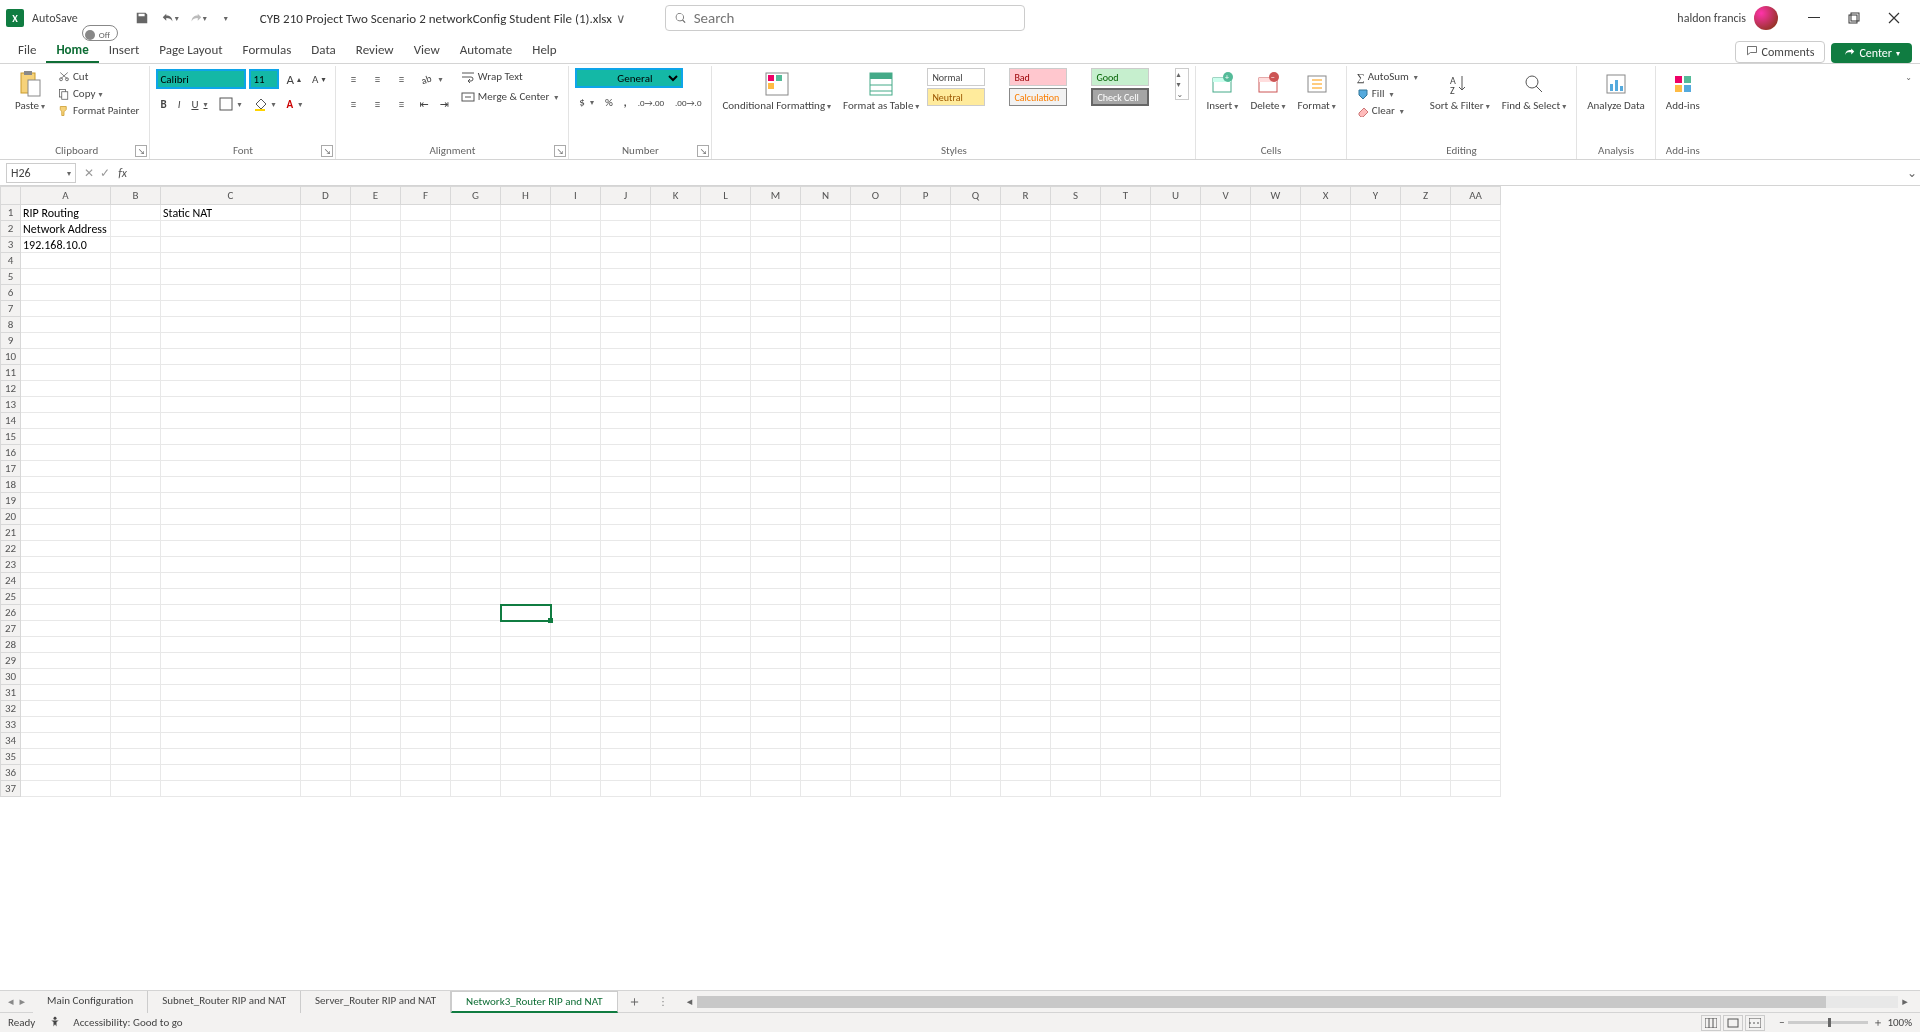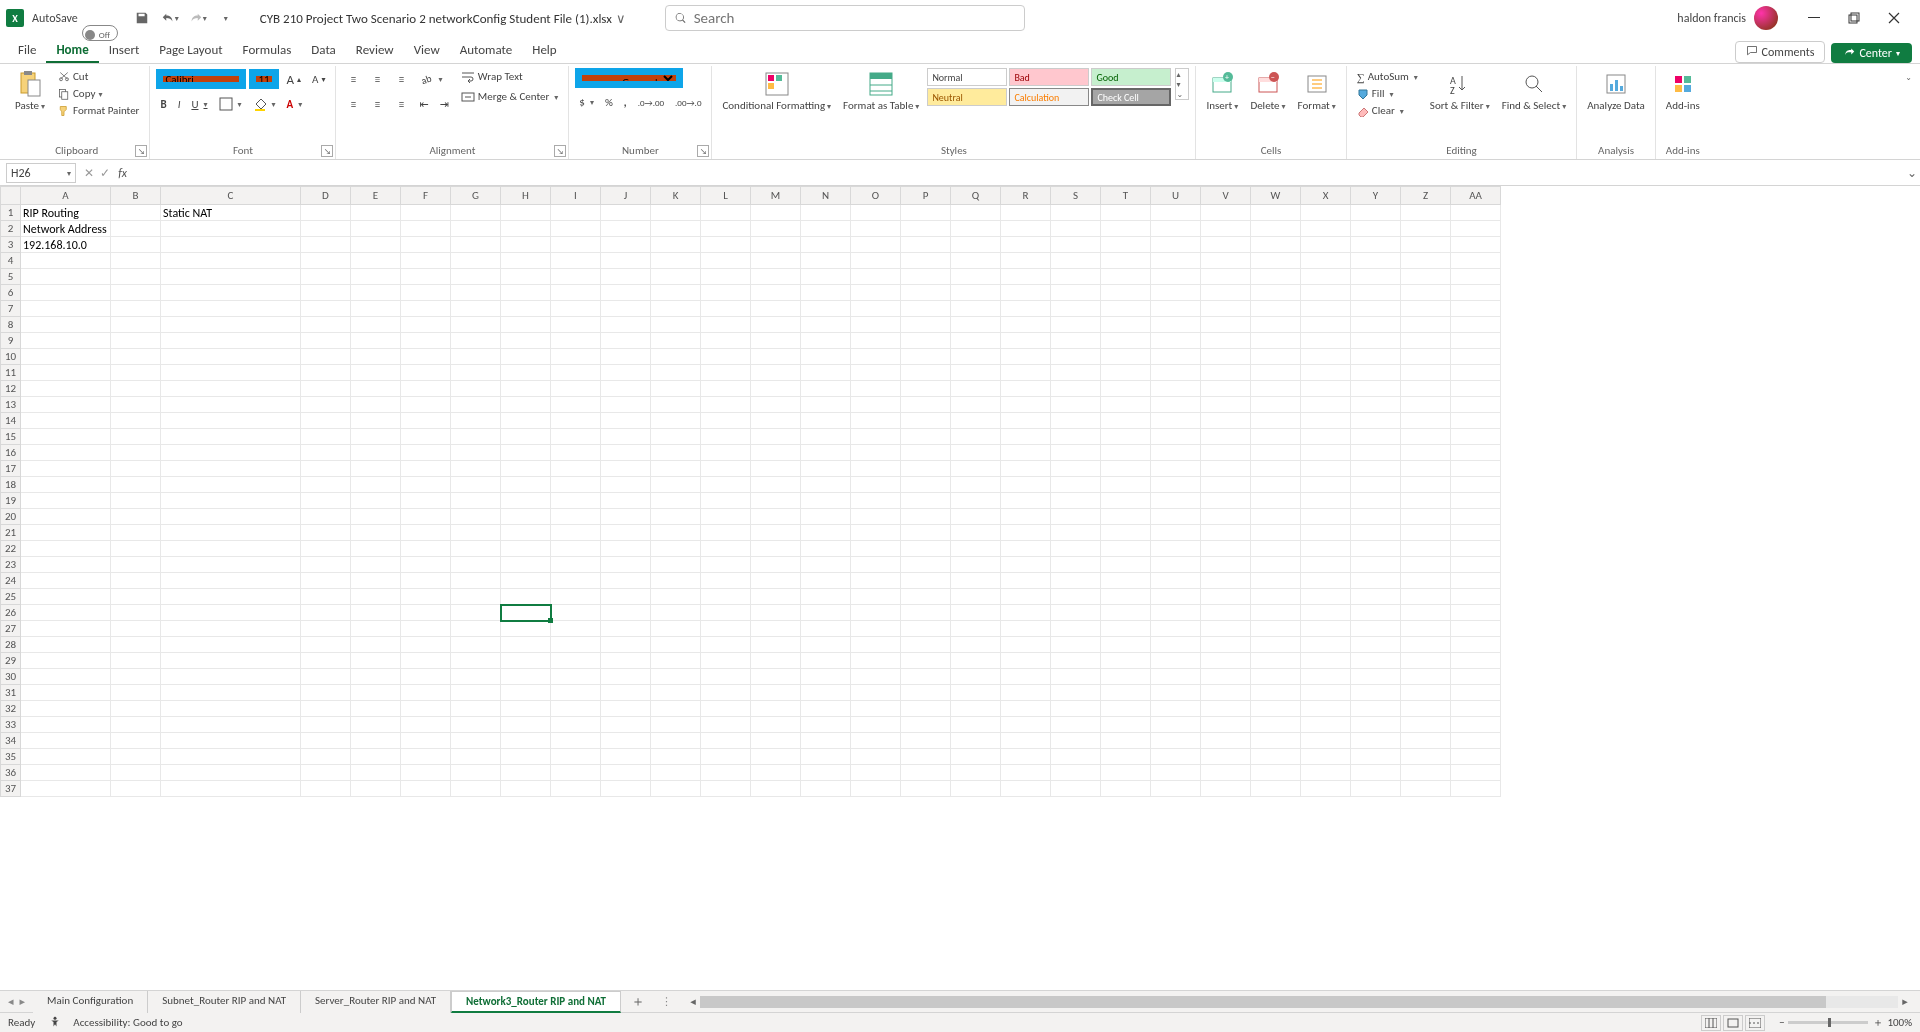--- a/index.html
+++ b/index.html
@@ -38,27 +38,27 @@
 .group { border-right: 1px solid #e3e3e3; padding: 2px 6px 0; display: flex; flex-direction: column; position: relative; }
 .group .gbody { flex: 1; display: flex; align-items: flex-start; gap: 4px; }
 .group .glabel { text-align: center; font-size: 11px; color: #666; padding-bottom: 2px; position: relative; }
 .group .launcher { position: absolute; right: 2px; bottom: 2px; width: 12px; height: 12px; border: 1px solid #aaa; display: flex; align-items: center; justify-content: center; font-size: 8px; color: #666; }
 .bigbtn { display: flex; flex-direction: column; align-items: center; justify-content: center; padding: 2px 4px; cursor: pointer; min-width: 40px; }
 .bigbtn .ico { width: 28px; height: 28px; display: flex; align-items: center; justify-content: center; }
 .bigbtn .lbl { font-size: 11px; text-align: center; margin-top: 2px; line-height: 1.1; }
 .smallrow { display: flex; align-items: center; gap: 3px; height: 22px; }
 .smallbtn { padding: 2px 4px; cursor: pointer; display: flex; align-items: center; gap: 3px; }
 .stack { display: flex; flex-direction: column; gap: 0; }
-.sel { border: 7px solid #0ea5e9; height: 20px; font-size: 11px; padding: 0 2px; background: #c2410c; }
+.sel { border: 2px solid #0ea5e9; height: 20px; font-size: 11px; padding: 0 2px; background: #14b8a6; }
 .sel.font { width: 90px; }
 .sel.size { width: 30px; }
 .sel.numfmt { width: 108px; padding-left: 36px; }
 .grid3x2 { display: grid; grid-template-columns: repeat(3, 22px); gap: 2px; }
 .gridbtn { width: 22px; height: 20px; display: flex; align-items: center; justify-content: center; border: 1px solid transparent; }
-.style-pill { width: 80px; height: 18px; border: 1px solid #ccc; display: flex; align-items: center; padding-left: 4px; font-size: 10px; }
+.style-pill { width: 58px; height: 18px; border: 1px solid #ccc; display: flex; align-items: center; padding-left: 4px; font-size: 10px; }
 .styles-wrap { display: grid; grid-template-columns: repeat(3, 80px); gap: 2px; }
 .arrow-down::after { content: "▾"; font-size: 8px; margin-left: 2px; color: #666; }
 
 
 .fbar { height: 26px; display: flex; align-items: center; border-bottom: 1px solid #d4d4d4; }
 .namebox { width: 70px; height: 20px; border: 1px solid #ccc; margin-left: 6px; padding: 0 4px; font-size: 12px; display: flex; align-items: center; justify-content: space-between; }
 .namebox .chev { font-size: 8px; color: #666; }
 .fbar-icons { display: flex; gap: 6px; margin: 0 8px; color: #999; }
 .fx { font-style: italic; font-size: 12px; color: #555; margin-right: 6px; }
 .formula-input { flex: 1; border: none; outline: none; height: 20px; font-size: 12px; }
@@ -73,21 +73,21 @@
 td.cell { border: 1px solid #e8e8e8; height: 16px; font-size: 12px; padding: 0 2px; color: #000; white-space: nowrap; overflow: visible; }
 td.cell.selected { outline: 2px solid #107c41; outline-offset: -1px; position: relative; }
 td.cell.selected::after { content: ""; position: absolute; right: -3px; bottom: -3px; width: 5px; height: 5px; background: #107c41; }
 .corner { background: #f3f2f1; border: 1px solid #d8d8d8; }
 
 
 .sheetbar { height: 22px; display: flex; align-items: center; border-top: 1px solid #d4d4d4; background: #f3f2f1; font-size: 11px; position: relative; }
 .sheetnav { display: flex; gap: 2px; padding: 0 6px; }
 .sheetnav span { color: #888; cursor: pointer; padding: 0 2px; }
 .sheettab { padding: 3px 14px; background: #f3f2f1; border-right: 1px solid #ccc; cursor: pointer; color: #444; }
-.sheettab.active { background: #fff; border-top: 1px solid #ccc; border-left: 1px solid #ccc; border-bottom: 2px solid #107c41; color: #0f6e36; font-weight: 700; }
+.sheettab.active { background: #fff; border-top: 1px solid #ccc; border-left: 1px solid #ccc; border-bottom: 2px solid #107c41; color: #0f6e36; font-weight: 400; }
 .addsheet { padding: 0 10px; color: #666; font-size: 14px; cursor: pointer; }
 .hscroll { flex: 1; margin: 0 8px; display: flex; align-items: center; }
 .hscroll .track { flex: 1; height: 12px; background: #e8e8e8; position: relative; }
 .hscroll .thumb { position: absolute; left: 0; width: 94%; height: 100%; background: #c8c8c8; }
 .hscroll .arr { width: 14px; text-align: center; color: #666; cursor: pointer; }
 
 
 .status { height: 20px; display: flex; align-items: center; background: #f3f2f1; border-top: 1px solid #d4d4d4; font-size: 11px; padding: 0 8px; gap: 14px; }
 .status .spacer { flex: 1; }
 .viewbtns { display: flex; gap: 2px; }

